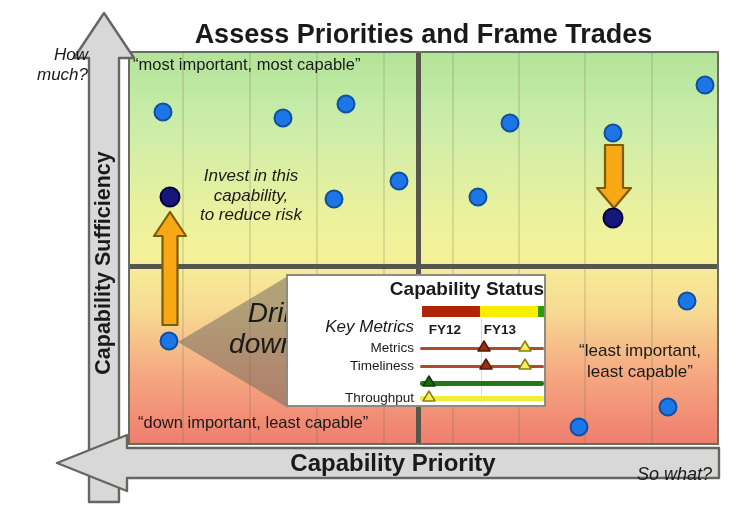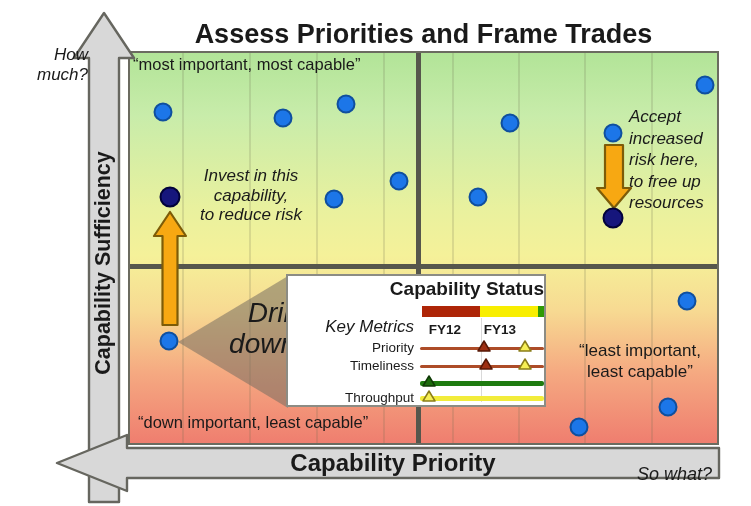--- a/index.html
+++ b/index.html
@@ -73,21 +73,20 @@
   <div id="page-title" class="abs">Assess Priorities and Frame Trades</div>
   <div class="abs qlabel" style="left:138px;top:413px">“down important, least capable”</div>
   <div id="quad-br-label" class="abs">“least important,<br>least capable”</div>
 
   <svg class="abs" style="left:176px;top:272px" width="114" height="140">
     <polygon points="2,70 112,4 112,136" fill="rgba(118,110,96,0.55)"></polygon>
   </svg>
 
   <div id="invest-note" class="abs annot">Invest in this<br>capability,<br>to reduce risk</div>
   <div id="drill-note" class="abs annot">Drill<br>down</div>
-  <div id="accept-note" class="abs annot">Accept<br>increased<br>risk here,<br>to free up<br>resources</div>
 
   <svg class="abs" style="left:150px;top:209px" width="40" height="120">
     <polygon points="20,3 4,27 12.5,27 12.5,116 27.5,116 27.5,27 36,27" stroke-width="2.2" stroke-linejoin="round" fill="#f7a812" stroke="#7d5c08"></polygon>
   </svg>
   <svg class="abs" style="left:596px;top:143px" width="38" height="68">
     <polygon points="18,65 1,45 9,45 9,2 27,2 27,45 35,45" stroke-width="2.2" stroke-linejoin="round" fill="#f7a812" stroke="#7d5c08"></polygon>
   </svg>
 
   <div id="legend-box" class="abs">
     <div id="legend-title">Capability Status</div>
@@ -95,21 +94,21 @@
         <div style="width: 47.5%; background: rgb(174, 37, 7);"></div>
         <div style="width: 47.5%; background: rgb(248, 238, 0);"></div>
         <div style="width: 5%; background: rgb(47, 154, 5);"></div>
       </div>
     <div id="key-metrics-label">Key Metrics</div>
     <div id="fy12-label" class="fy-label">FY12</div>
     <div id="fy13-label" class="fy-label">FY13</div>
     <div id="legend-col-line"></div>
     <div id="legend-rows">
         <div class="metric-row" style="top: 63px;">
-          <div class="metric-label">Priority</div>
+          <div class="metric-label">Metrics</div>
           <div class="metric-line" style="height: 3px; top: 7.5px; background: rgb(173, 76, 40); border-radius: 2px;"></div>
           <svg width="14" height="12" class="metric-marker" style="left: 189.48px;">
             <polygon points="7,1 13,11 1,11" fill="#9e2f12" stroke="#571806" stroke-width="1.5" stroke-linejoin="round"></polygon>
           </svg>
           <svg width="14" height="12" class="metric-marker" style="left: 230.4px;">
             <polygon points="7,1 13,11 1,11" fill="#f6ef55" stroke="#8a7d1a" stroke-width="1.5" stroke-linejoin="round"></polygon>
           </svg>
         </div>
         <div class="metric-row" style="top: 81px;">
           <div class="metric-label">Timeliness</div>

